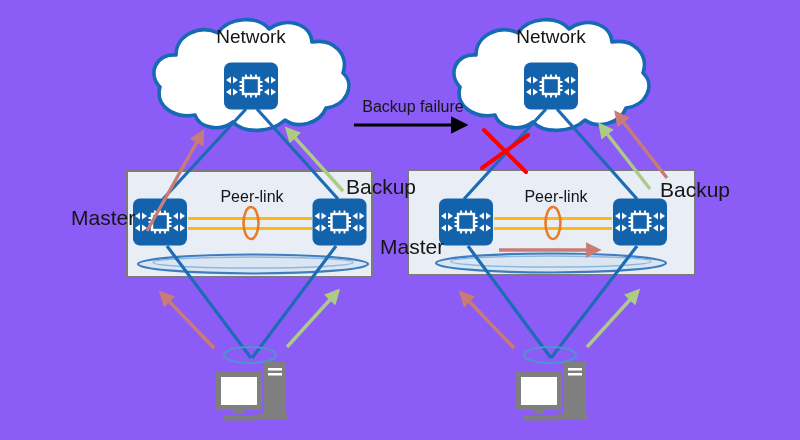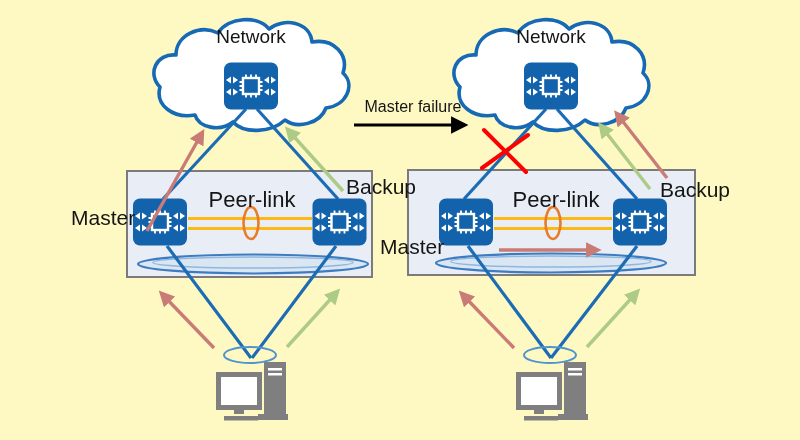--- a/index.html
+++ b/index.html
@@ -1,21 +1,21 @@
 <!DOCTYPE html>
 <html style="--line-blue: #1b6cb5; --switch-blue: #1263ac; --cloud-blue: #1569b5; --peer-link-yellow: #fdb913; --ring-orange: #e97b28; --traffic-red: #c97c76; --traffic-green: #aecb86; --failure-red: #ff0000; --box-fill: #e8edf6; --box-border: #7b7b7b; --pc-gray: #7f7f7f;"><head>
 <meta charset="utf-8">
 <style>
   html,body{margin:0;padding:0;background:#fff;}
-  .stage{position:relative;width:800px;height:440px;background:#fef9c3;overflow:hidden;
+  .stage{position:relative;width:800px;height:440px;background:#8b5cf6;overflow:hidden;
          font-family:"Liberation Sans",sans-serif;}
   .stage svg{position:absolute;left:0;top:0;}
   .label{position:absolute;color:#151515;white-space:nowrap;line-height:1.1;}
   .lbl-network{font-size:19px;width:106px;text-align:center;}
-  .lbl-peer{font-size:22px;width:102px;text-align:center;}
+  .lbl-peer{font-size:16px;width:102px;text-align:center;}
   .lbl-role{font-size:21px;}
   .lbl-annot{font-size:16px;width:130px;text-align:center;}
   #net-left{left:198px;top:27px;}
   #net-right{left:498px;top:27px;}
   #peer-left{left:201px;top:188px;}
   #peer-right{left:505px;top:188px;}
   #master-left{left:71px;top:206px;}
   #backup-left{left:346px;top:175px;}
   #master-right{left:380px;top:235px;}
   #backup-right{left:660px;top:178px;}
@@ -175,14 +175,14 @@
 <div id="net-left" class="label lbl-network">Network</div>
 <div id="peer-left" class="label lbl-peer">Peer-link</div>
 <div id="master-left" class="label lbl-role">Master</div>
 <div id="backup-left" class="label lbl-role">Backup</div>
 
 <div id="net-right" class="label lbl-network">Network</div>
 <div id="peer-right" class="label lbl-peer">Peer-link</div>
 <div id="master-right" class="label lbl-role">Master</div>
 <div id="backup-right" class="label lbl-role">Backup</div>
 
-<div id="uplink-failure" class="label lbl-annot">Master failure</div>
+<div id="uplink-failure" class="label lbl-annot">Backup failure</div>
 </div>
 
 </body></html>

